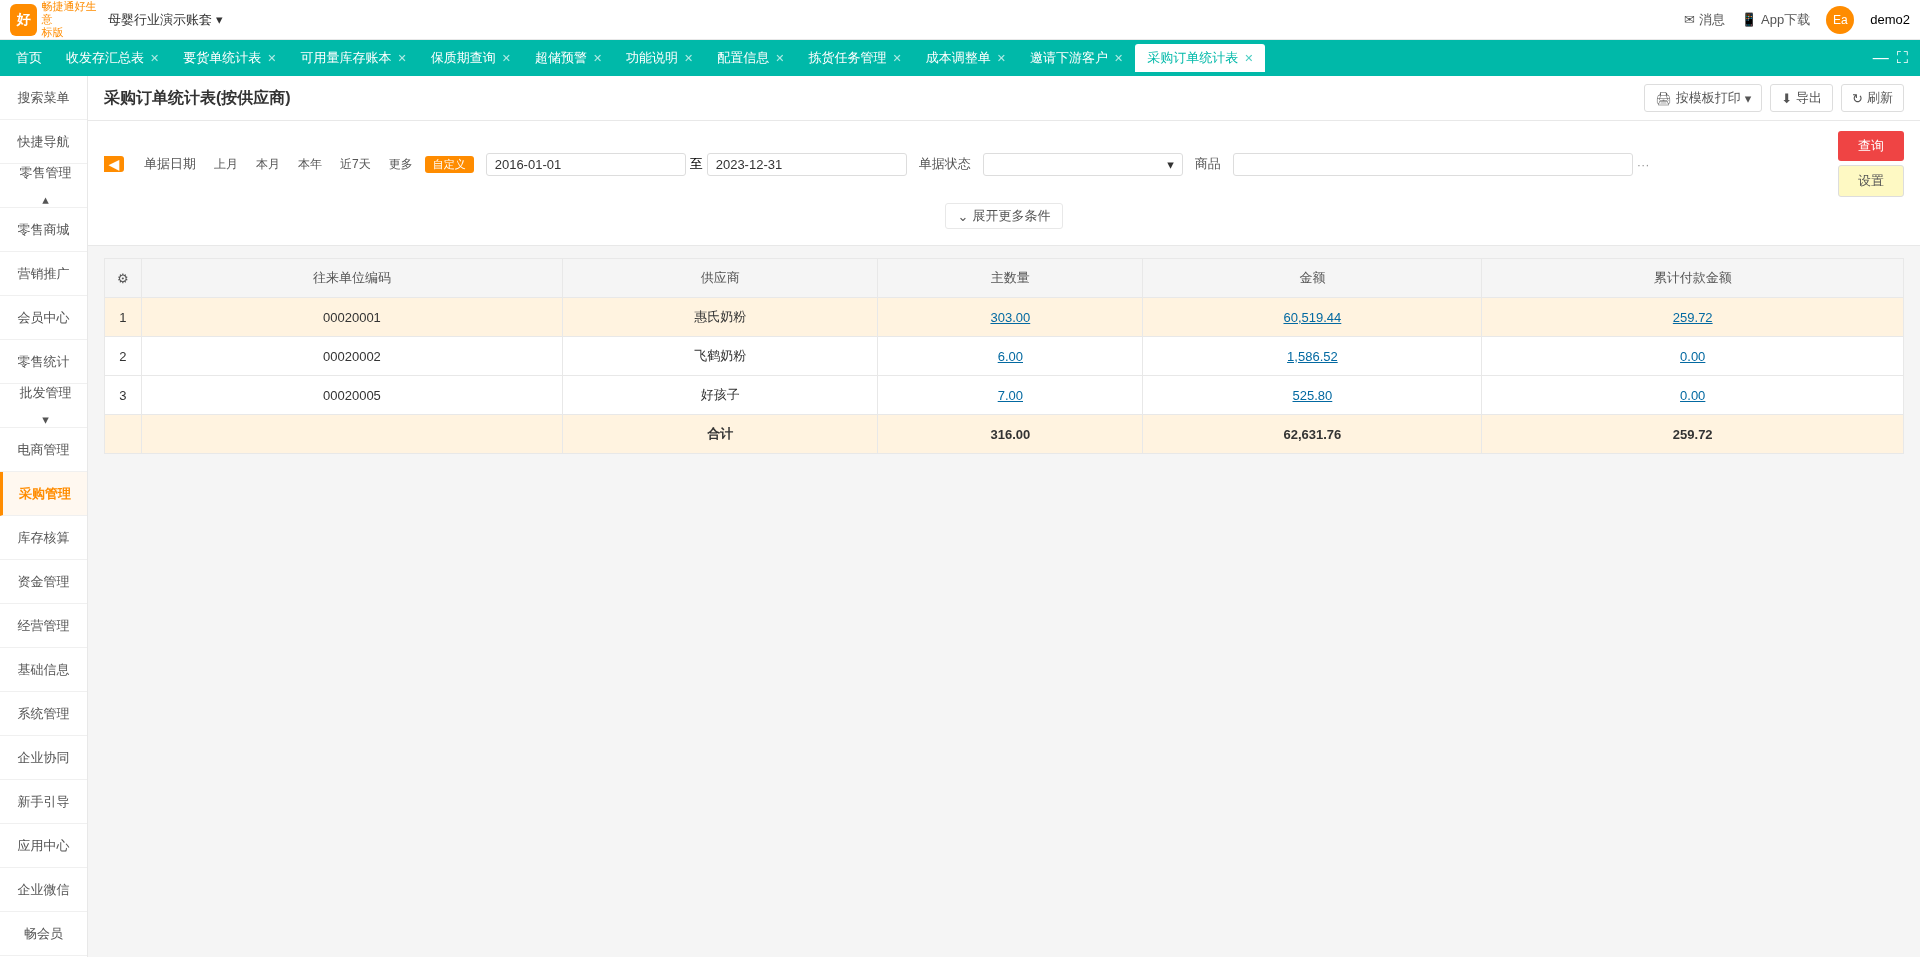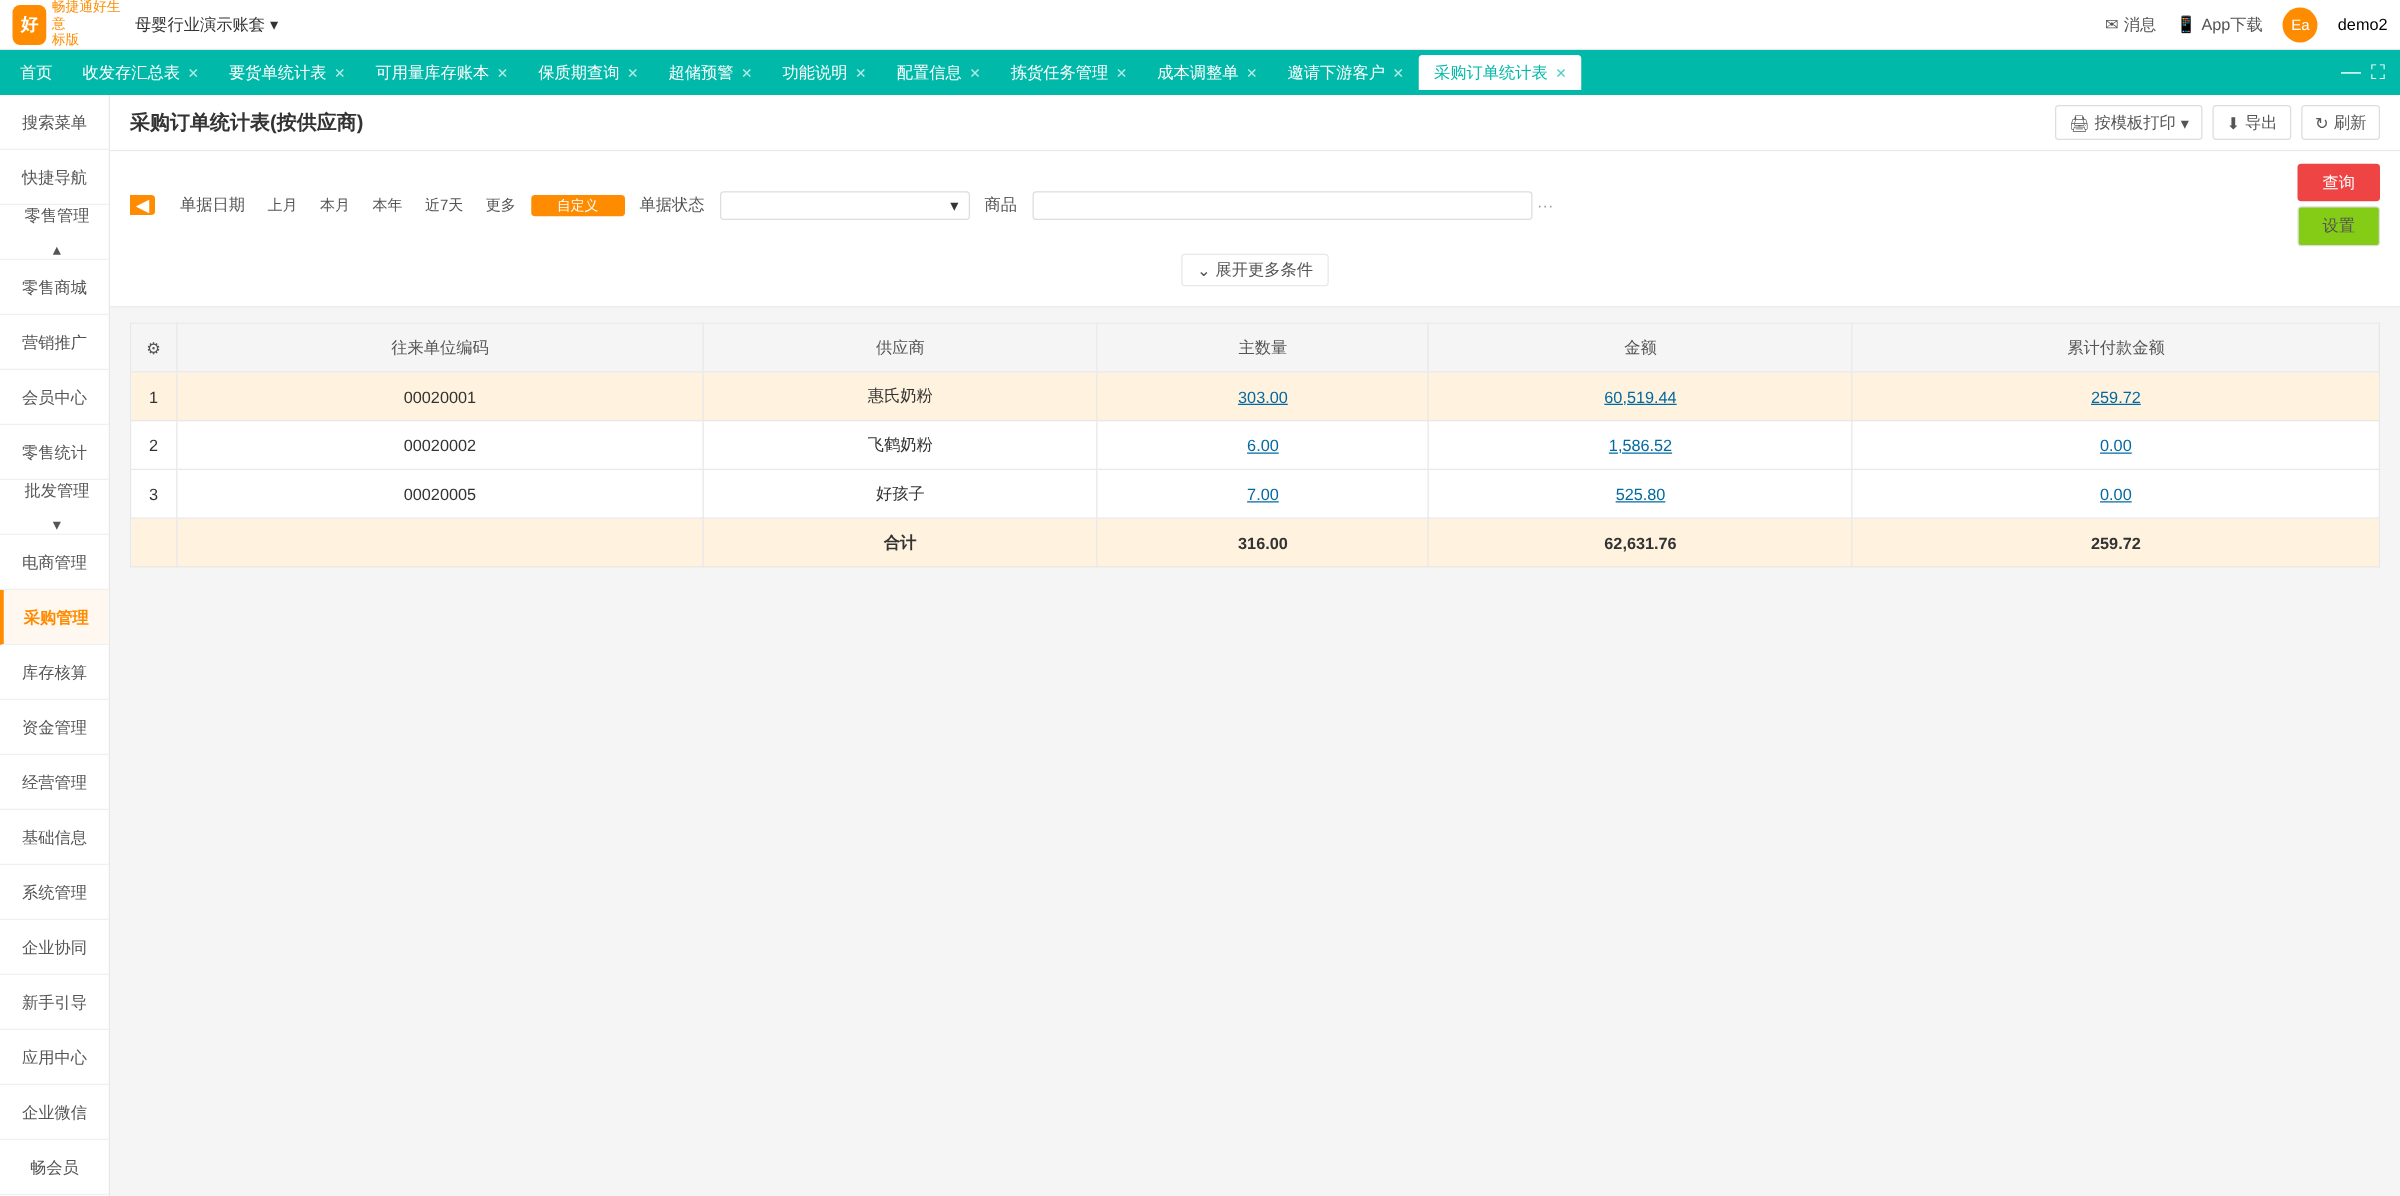--- a/index.html
+++ b/index.html
@@ -63,25 +63,25 @@
     .btn-template { display: flex; align-items: center; gap: 4px; padding: 4px 10px; border: 1px solid #ddd; border-radius: 3px; background: #fff; color: #555; font-size: 13px; cursor: pointer; }
     .btn-export { display: flex; align-items: center; gap: 4px; padding: 4px 10px; border: 1px solid #ddd; border-radius: 3px; background: #fff; color: #555; font-size: 13px; cursor: pointer; }
     .btn-refresh { display: flex; align-items: center; gap: 4px; padding: 4px 10px; border: 1px solid #ddd; border-radius: 3px; background: #fff; color: #555; font-size: 13px; cursor: pointer; }
 
     
     .filter-area { background: #fff; padding: 10px 16px; border-bottom: 1px solid #e8e8e8; }
     .filter-row { display: flex; align-items: center; gap: 12px; flex-wrap: wrap; }
     .filter-label { color: #555; font-size: 13px; white-space: nowrap; }
     .filter-date-shortcuts { display: flex; gap: 6px; align-items: center; }
     .date-btn { padding: 2px 6px; font-size: 12px; color: #555; cursor: pointer; border: none; background: none; }
-    .date-range-badge { background: #ff8c00; color: white; font-size: 11px; padding: 1px 21px; border-radius: 3px; }
+    .date-range-badge { background: #ff8c00; color: white; font-size: 11px; padding: 1px 8px; border-radius: 3px; }
     .filter-select { display: flex; align-items: center; border: 1px solid #ddd; border-radius: 3px; padding: 3px 8px; min-width: 180px; font-size: 13px; color: #333; background: #fff; cursor: pointer; justify-content: space-between; }
     .filter-input { border: 1px solid #ddd; border-radius: 3px; padding: 3px 8px; min-width: 200px; font-size: 13px; color: #333; }
     .btn-query { background: #ef4444; color: white; border: none; border-radius: 3px; padding: 6px 20px; font-size: 13px; cursor: pointer; }
-    .btn-setting { background: #84cc16; color: #555; border: 1px solid #ddd; border-radius: 3px; padding: 6px 14px; font-size: 13px; cursor: pointer; }
+    .btn-setting { background: #fef9c3; color: #555; border: 1px solid #ddd; border-radius: 3px; padding: 6px 14px; font-size: 13px; cursor: pointer; }
     .expand-row { text-align: center; padding: 6px 0; }
     .filter-toggle-btn { 
       display: inline-flex; align-items: center; gap: 4px;
       color: #555; font-size: 13px; cursor: pointer;
       border: 1px solid #e8e8e8; padding: 3px 12px; border-radius: 3px;
       background: #fff;
     }
 
     
     .table-container { flex: 1; overflow: auto; padding: 12px 16px; }
@@ -291,20 +291,25 @@
         </div>
         <span class="filter-label">单据日期</span>
         <div class="filter-date-shortcuts">
           <button class="date-btn">上月</button>
           <button class="date-btn">本月</button>
           <button class="date-btn">本年</button>
           <button class="date-btn">近7天</button>
           <button class="date-btn">更多</button>
           <span class="date-range-badge">自定义</span>
         </div>
+        <div style="display:flex;align-items:center;gap:4px;">
+          <input type="text" class="filter-input" style="width: 110px;" value="2016-01-01">
+          <span>至</span>
+          <input type="text" class="filter-input" style="width: 110px;" value="2023-12-31">
+        </div>
         <span class="filter-label">单据状态</span>
         <div class="filter-select" style="width:200px;">
           <span></span>
           <span>▾</span>
         </div>
         <span class="filter-label">商品</span>
         <div style="display:flex;align-items:center;gap:4px;flex:1;">
           <input type="text" class="filter-input" style="flex: 1 1 0%; max-width: 400px;" placeholder="">
           <span style="color:#999;cursor:pointer;">···</span>
         </div>

